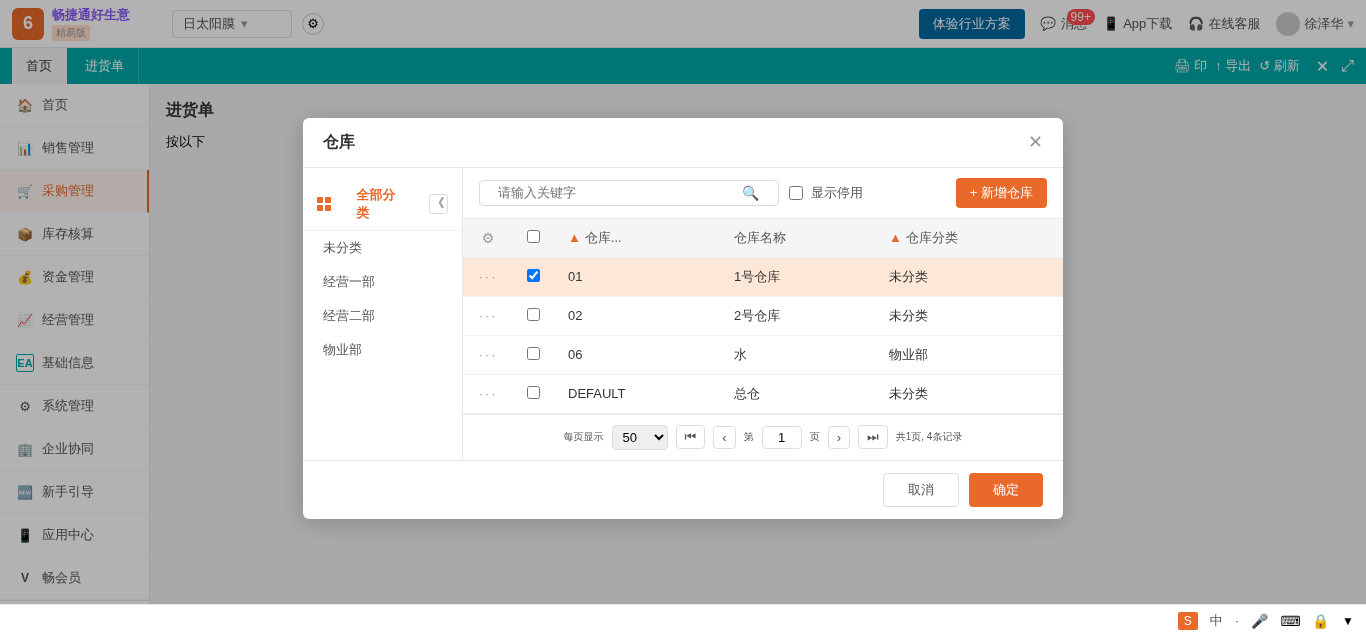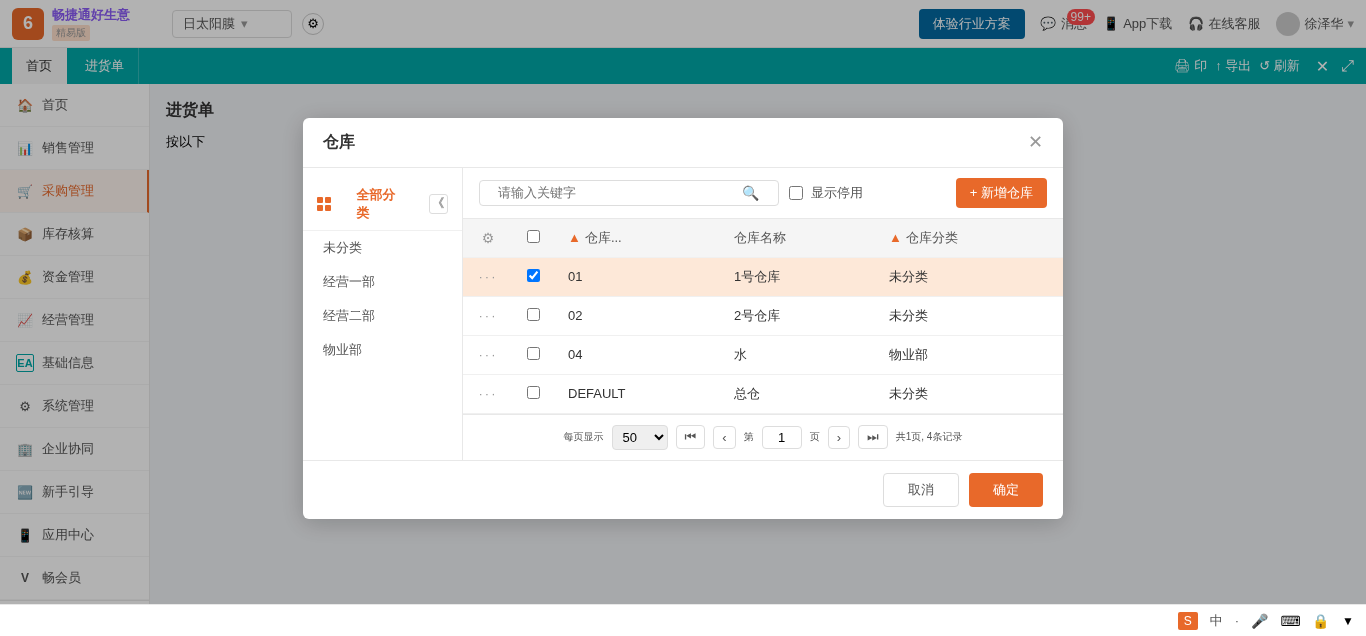--- a/index.html
+++ b/index.html
@@ -357,21 +357,21 @@
       <td>2号仓库</td>
       <td>未分类</td>
     </tr>
                     <tr>
       <td class="col-settings">
         <span class="row-actions">···</span>
       </td>
       <td class="col-check">
         <input type="checkbox" style="">
       </td>
-      <td>04</td>
+      <td>06</td>
       <td>水</td>
       <td>物业部</td>
     </tr>
                     <tr>
       <td class="col-settings">
         <span class="row-actions">···</span>
       </td>
       <td class="col-check">
         <input type="checkbox" style="">
       </td>

